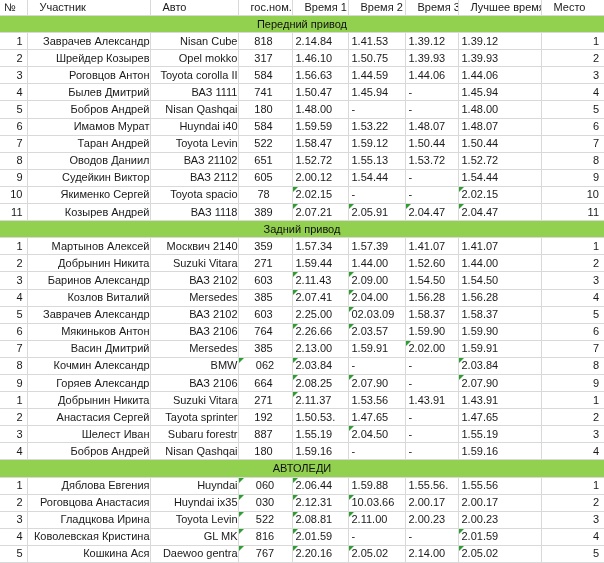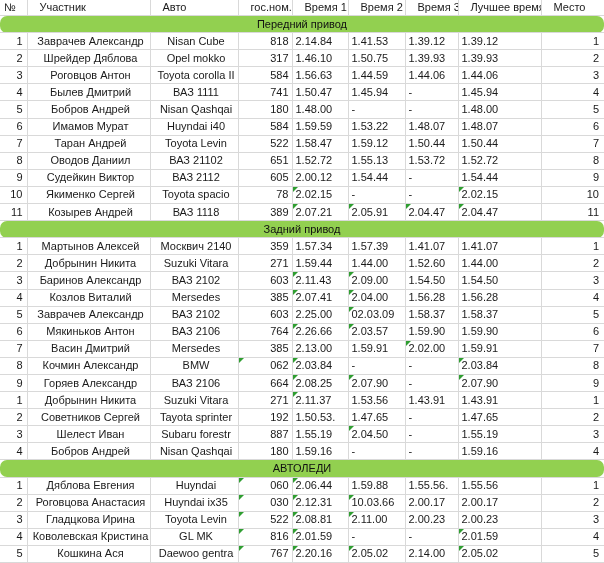--- a/index.html
+++ b/index.html
@@ -13,28 +13,28 @@
   col.w4{width:56px}col.w5{width:57px}col.w6{width:53px}col.w7{width:83px}col.w8{width:63px}
   th,td{
     border-right:1px solid #d9d9d9;border-bottom:1px solid #d9d9d9;
     padding:0;white-space:nowrap;overflow:hidden;
     font-weight:normal;position:relative;height:15px;line-height:15px;
   }
   th:last-child,td:last-child{border-right:none;}
   th{text-align:left;padding-left:12px;}
   th.h0{padding-left:4px;}
   td.c0{text-align:right;padding-right:4px;}
-  td.c1,td.c2{text-align:center;padding-left:4px;}
-  td.c3{text-align:right;padding-right:3px;}
-  td.c3.regtext{text-align:right;padding-left:3px;}
+  td.c1,td.c2{text-align:right;padding-left:4px;}
+  td.c3{text-align:center;padding-right:3px;}
+  td.c3.regtext{text-align:center;padding-left:3px;}
   td.c4,td.c5,td.c6,td.c7{text-align:left;padding-left:3px;}
   td.c8{text-align:right;padding-right:5px;}
   td.band{
     background:#92d050;text-align:center;color:#111111;
-    border-right:none;padding:0;border-radius:7px;
+    border-right:none;padding:0;
   }
   td.flag::before{
     content:"";position:absolute;top:0;left:0;width:0;height:0;
     border-top:5px solid #2f9e31;border-right:5px solid transparent;
   }
 </style>
 </head>
 <body>
 
 <div class="sheet">
@@ -73,21 +73,21 @@
           <td class="c2">Nisan Cube</td>
           <td class="c3">818</td>
           <td class="c4">2.14.84</td>
           <td class="c5">1.41.53</td>
           <td class="c6">1.39.12</td>
           <td class="c7">1.39.12</td>
           <td class="c8">1</td>
         </tr>
         <tr>
           <td class="c0">2</td>
-          <td class="c1">Шрейдер Дяблова</td>
+          <td class="c1">Шрейдер Козырев</td>
           <td class="c2">Opel mokko</td>
           <td class="c3">317</td>
           <td class="c4">1.46.10</td>
           <td class="c5">1.50.75</td>
           <td class="c6">1.39.93</td>
           <td class="c7">1.39.93</td>
           <td class="c8">2</td>
         </tr>
         <tr>
           <td class="c0">3</td>
@@ -296,21 +296,21 @@
           <td class="c2">Suzuki Vitara</td>
           <td class="c3">271</td>
           <td class="c4 flag">2.11.37</td>
           <td class="c5">1.53.56</td>
           <td class="c6">1.43.91</td>
           <td class="c7">1.43.91</td>
           <td class="c8">1</td>
         </tr>
         <tr>
           <td class="c0">2</td>
-          <td class="c1">Советников Сергей</td>
+          <td class="c1">Анастасия Сергей</td>
           <td class="c2">Tayota sprinter</td>
           <td class="c3">192</td>
           <td class="c4">1.50.53.</td>
           <td class="c5">1.47.65</td>
           <td class="c6">-</td>
           <td class="c7">1.47.65</td>
           <td class="c8">2</td>
         </tr>
         <tr>
           <td class="c0">3</td>

